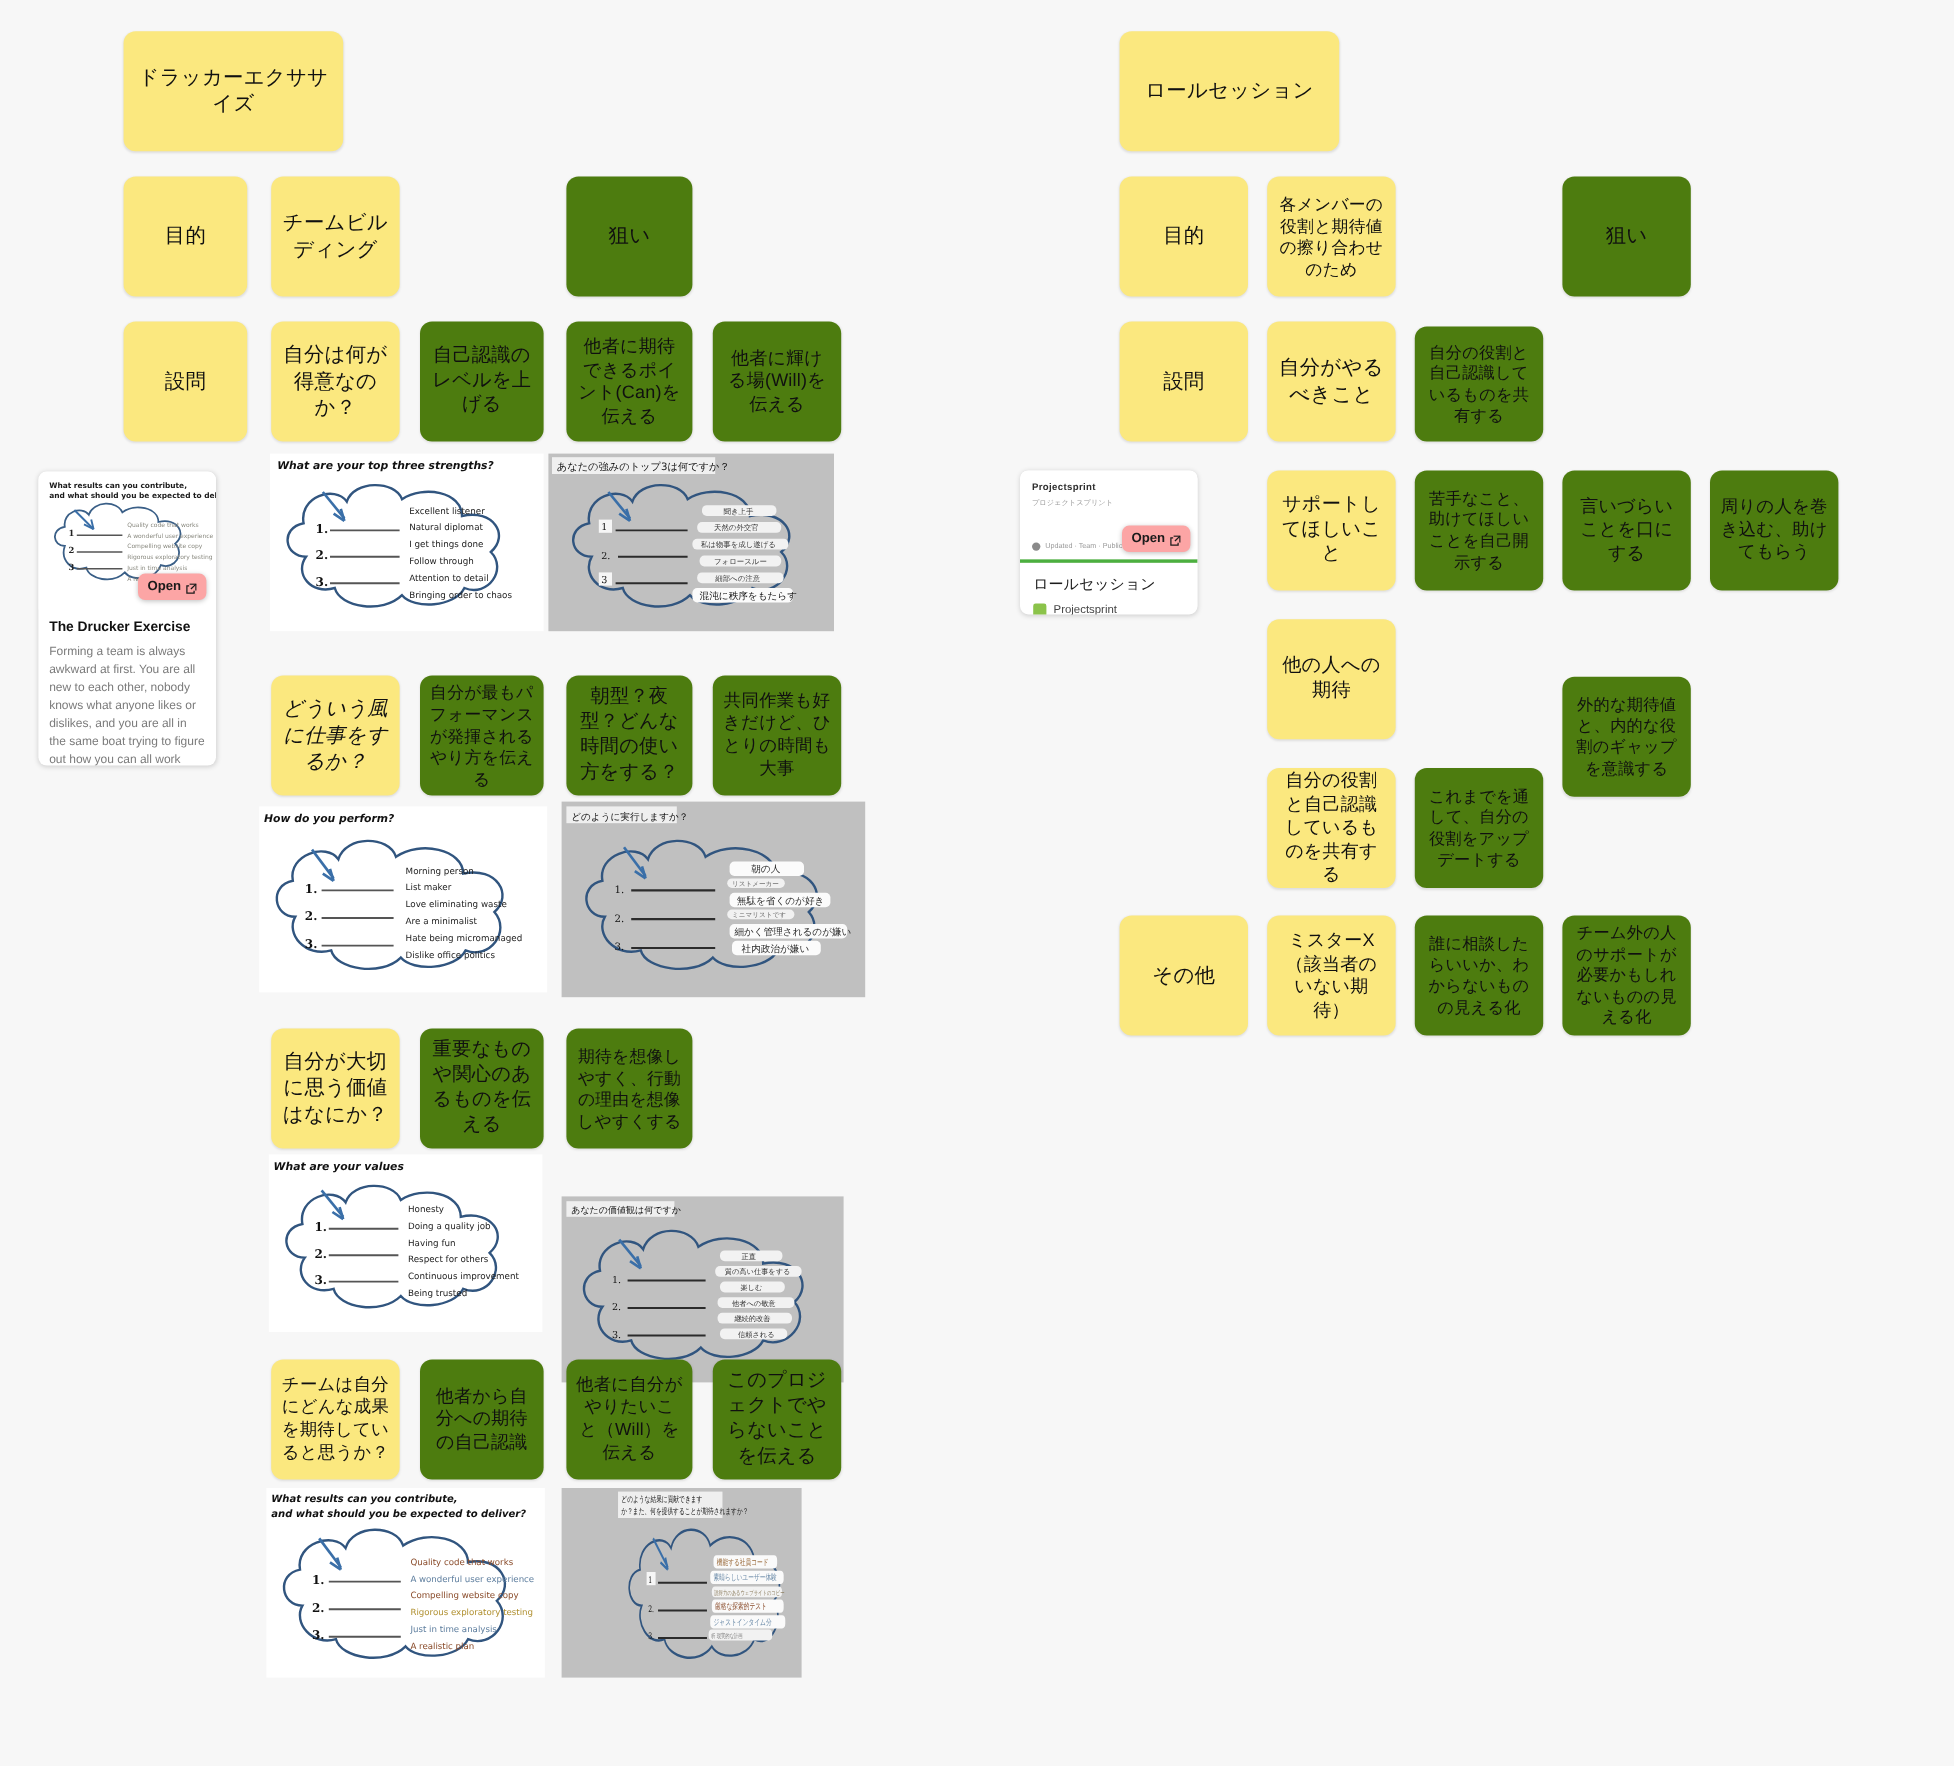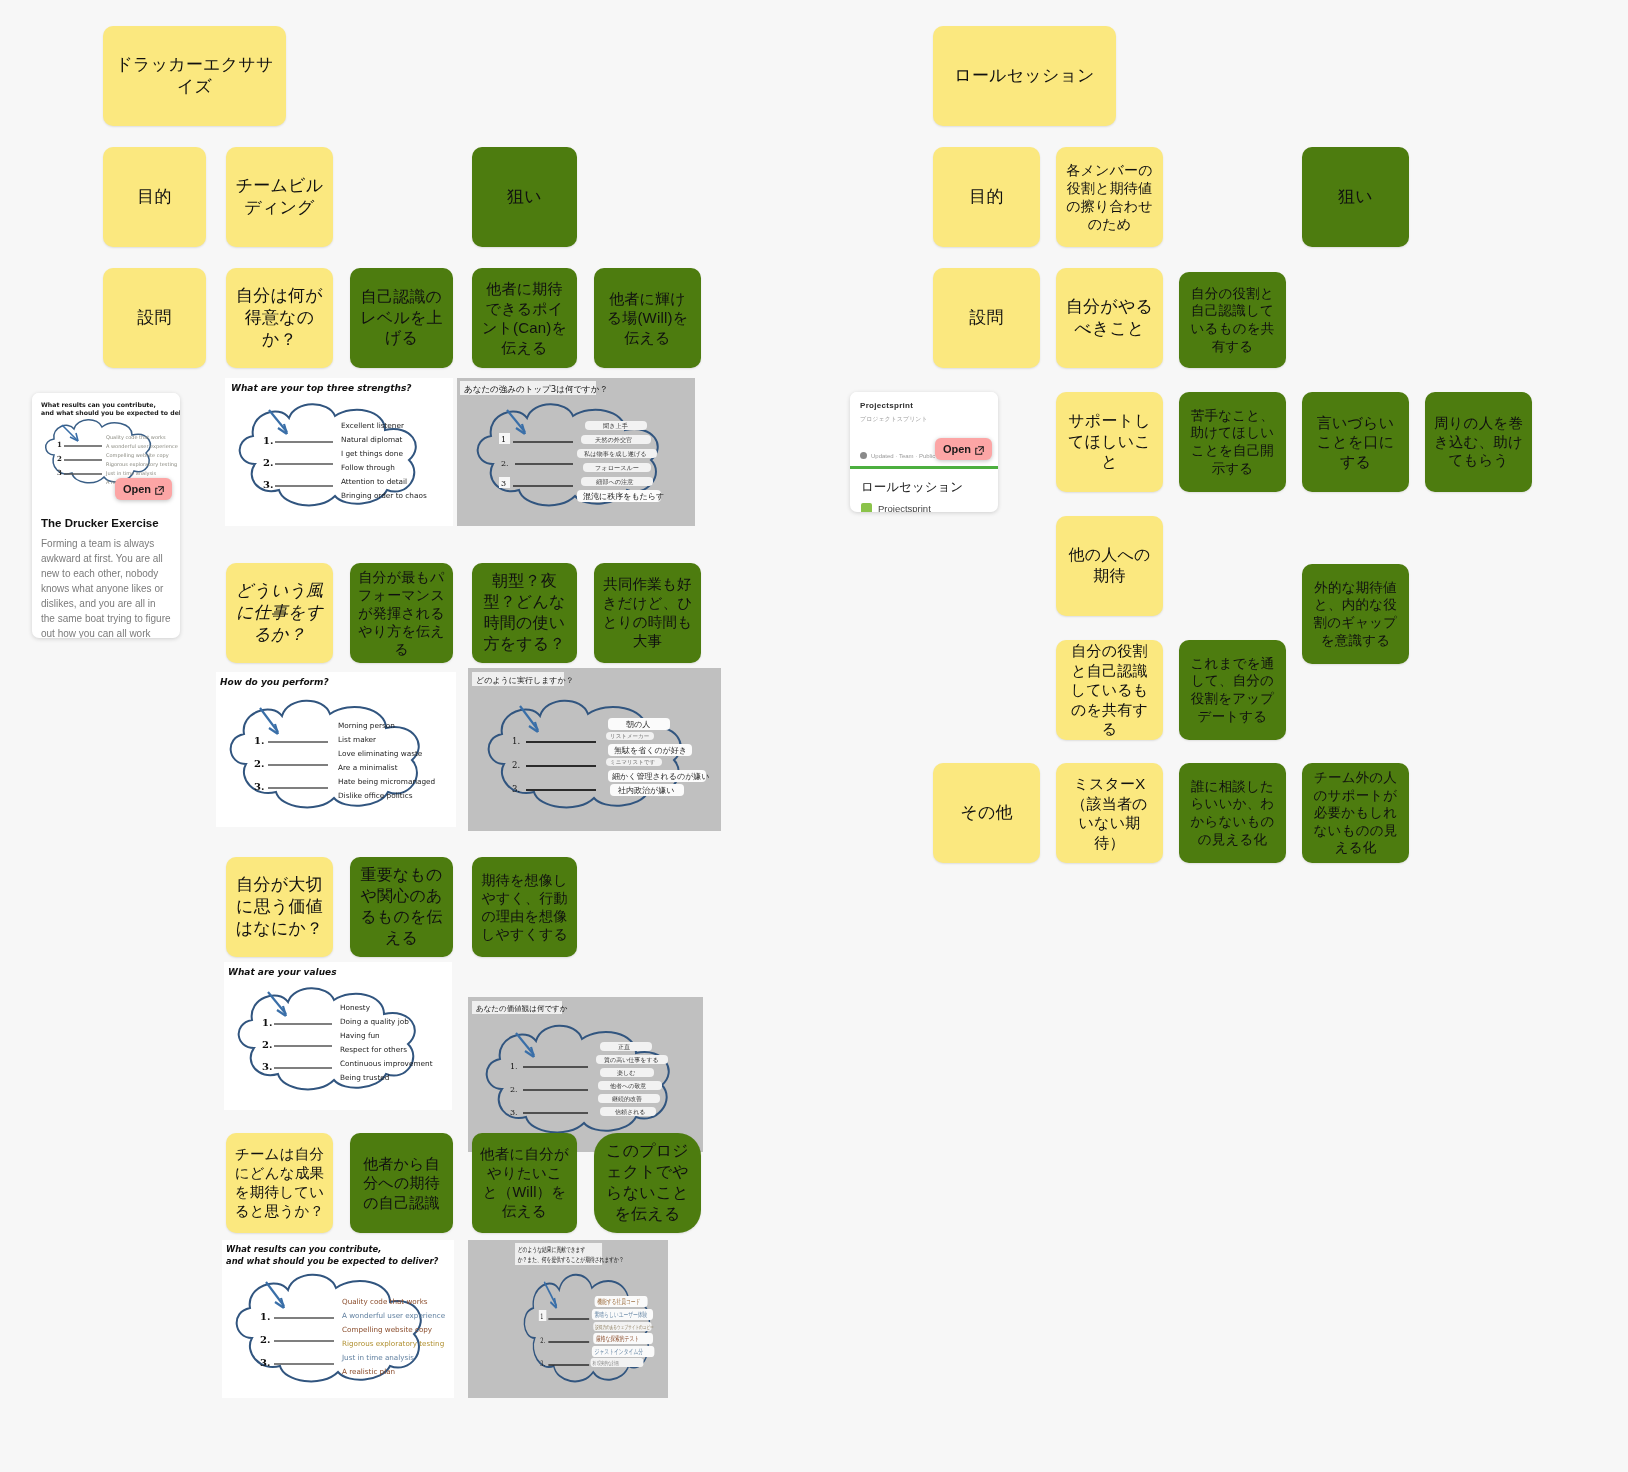--- a/index.html
+++ b/index.html
@@ -292,21 +292,21 @@
           <text x="144" y="104">継続的改善</text>
         <rect x="132" y="110" width="56" height="9" rx="4" fill="#f2f2f2"></rect>
           <text x="147" y="117">信頼される</text>
       </g>
     </svg>
   </div>
 
   <div class="note yellow" style="left:226px;top:1133px;width:107px;height:100px;font-size:14.5px;">チームは自分にどんな成果を期待していると思うか？</div>
   <div class="note green" style="left:350px;top:1133px;width:103px;height:100px;font-size:15px;">他者から自分への期待の自己認識</div>
   <div class="note green" style="left:472px;top:1133px;width:105px;height:100px;font-size:14.5px;">他者に自分がやりたいこと（Will）を伝える</div>
-  <div class="note green" style="left:594px;top:1133px;width:107px;height:100px;font-size:16px;border-radius:23px;">このプロジェクトでやらないことを伝える</div>
+  <div class="note green" style="left:594px;top:1133px;width:107px;height:100px;font-size:16px;">このプロジェクトでやらないことを伝える</div>
 
   <div class="sheet white" style="left:222px;top:1240px;width:232px;height:158px;">
     <svg viewBox="0 0 232 158" preserveAspectRatio="none" aria-hidden="true">
       <text x="4" y="12" font-size="8.4" font-family="DejaVu Sans" font-weight="700" fill="#111" font-style="italic">What results can you contribute,</text>
       <text x="4" y="24" font-size="8.4" font-family="DejaVu Sans" font-weight="700" fill="#111" font-style="italic">and what should you be expected to deliver?</text>
       <path d="M30 98 C12 98 8 72 28 68 C24 46 56 36 66 50 C72 30 108 30 114 48 C134 34 168 42 168 62 C194 56 208 80 192 94 C206 110 188 134 168 126 C160 142 126 144 116 132 C100 148 62 142 58 126 C38 132 22 112 30 98 Z" fill="none" stroke="#31557f" stroke-width="2"></path>
       <path d="M44 42 L62 66" stroke="#3a6fa8" stroke-width="2.2" fill="none"></path>
       <path d="M62 68 L53 62 M62 68 L59 58" stroke="#3a6fa8" stroke-width="2.2" fill="none"></path>
       <text x="38" y="80" font-size="10" font-family="DejaVu Serif" font-weight="700" fill="#111">1.</text>
       <line x1="52" y1="78" x2="112" y2="78" stroke="#555" stroke-width="1.6"></line>

